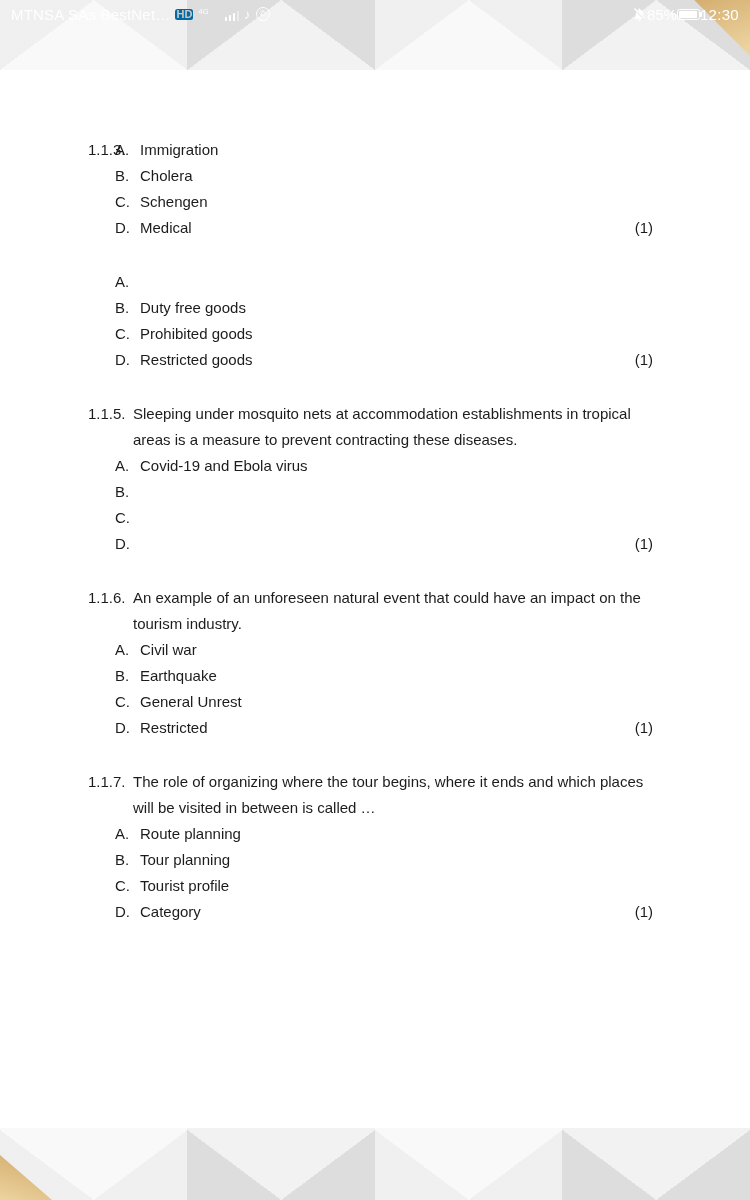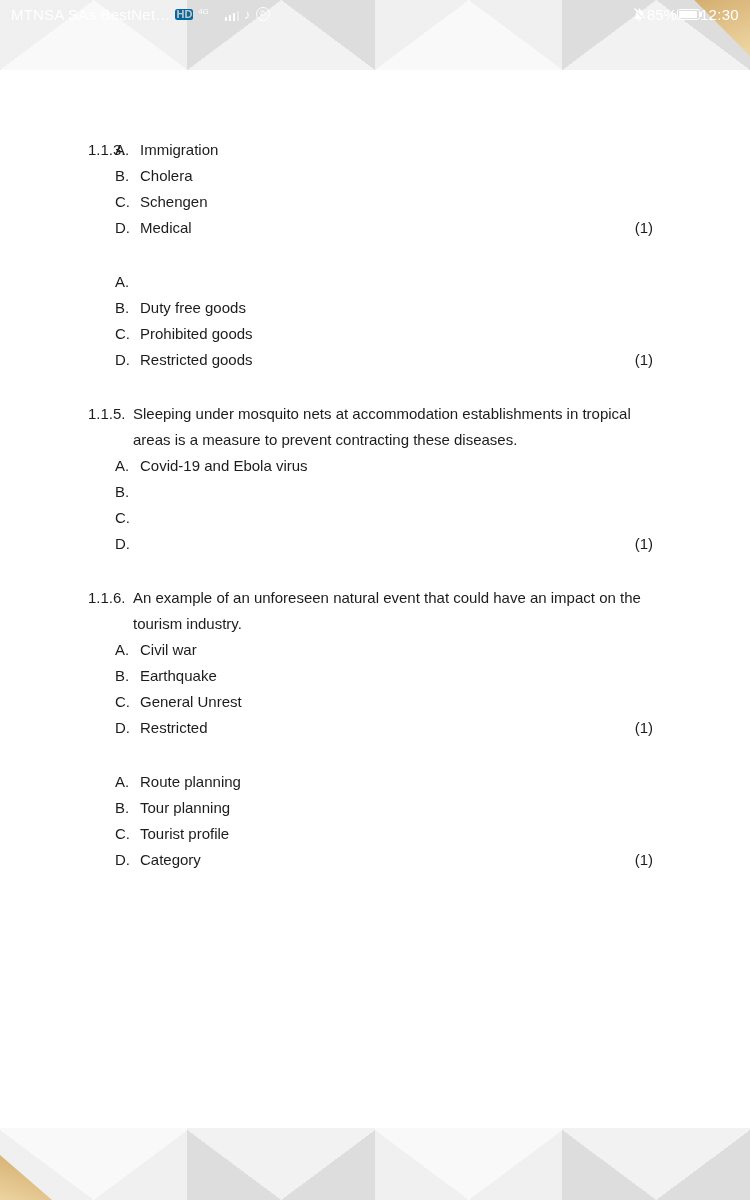--- a/index.html
+++ b/index.html
@@ -204,20 +204,24 @@
         </div>
         <div class="opt">
           <span class="letter">D.</span>
           <span class="otext">Restricted</span>
           <span class="mark">(1)</span>
         </div>
       </div>
     </section>
 
     <section class="question last">
+      <div class="q-line">
+        <span class="q-num">1.1.7.</span>
+        <span class="q-text">The role of organizing where the tour begins, where it ends and which places will be visited in between is called …</span>
+      </div>
       <div class="options">
         <div class="opt">
           <span class="letter">A.</span>
           <span class="otext">Route planning</span>
         </div>
         <div class="opt">
           <span class="letter">B.</span>
           <span class="otext">Tour planning</span>
         </div>
         <div class="opt">

